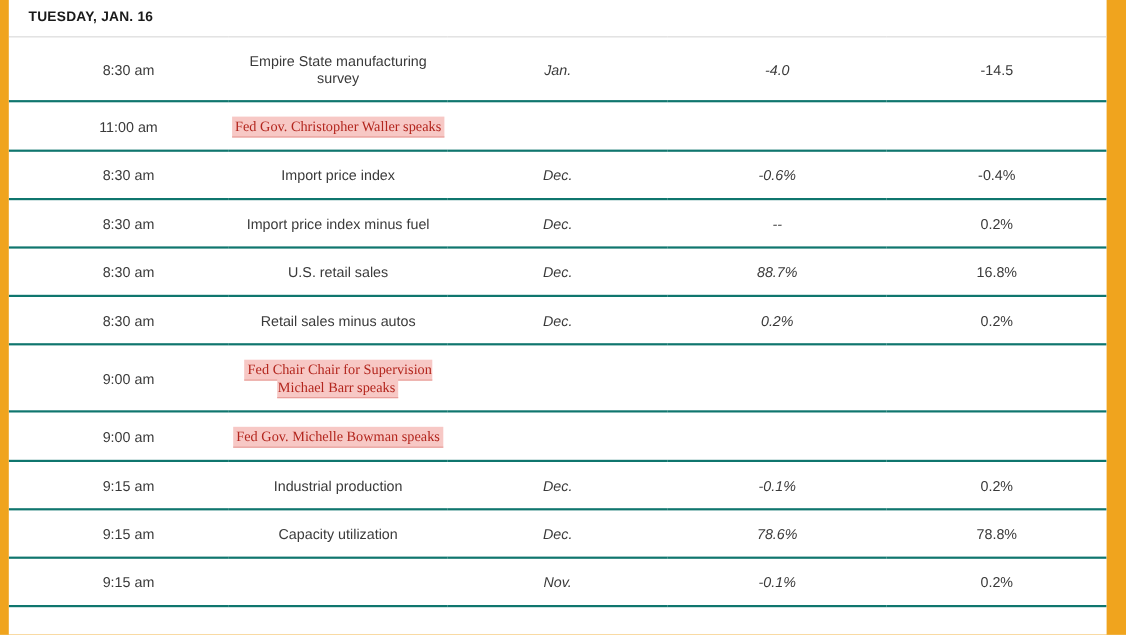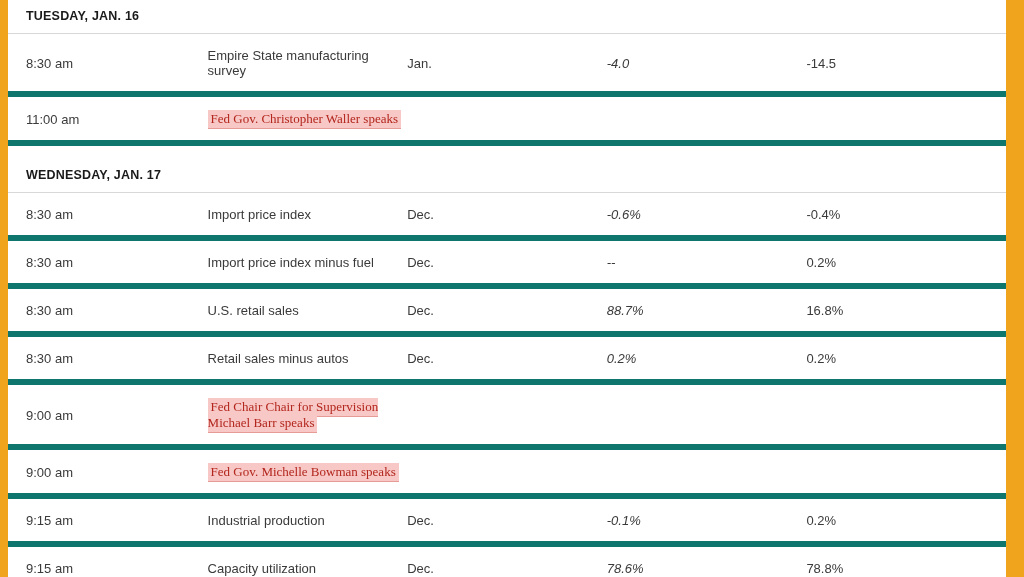--- a/index.html
+++ b/index.html
@@ -41,41 +41,43 @@
     vertical-align: bottom;
   }
   .day-label {
     font-size: 12.5px;
     font-weight: bold;
     letter-spacing: 0.2px;
     color: #1a1a1a;
     text-transform: uppercase;
   }
   table.calendar tr.event-row td {
-    border-bottom: 6px solid #0f766e;
+    border-bottom: 2px solid #0f766e;
     padding: 14px 0 13px 0;
     font-size: 13px;
     color: #3a3a3a;
     vertical-align: middle;
     height: 13px;
+    text-align: center;
   }
   td.c-time {
     width: 162px;
     padding-left: 18px !important;
     color: #4a4a4a;
     font-size: 12.5px;
   }
   td.c-report {
     width: 450px;
     color: #3a3a3a;
   }
   td.c-period {
     width: 120px;
     color: #3a3a3a;
     font-size: 12.5px;
+    font-style: italic;
   }
   td.c-actual {
     width: 140px;
     color: #3a3a3a;
     font-size: 12.5px;
     font-style: italic;
   }
   td.c-prev {
     width: 126px;
     color: #3a3a3a;
@@ -123,25 +125,20 @@
         <tr class="event-row">
           <td class="c-time">11:00 am</td>
           <td class="c-report">
             <span class="hl-red">Fed Gov. Christopher Waller speaks</span>
           </td>
           <td class="c-period"></td>
           <td class="c-actual"></td>
           <td class="c-prev"></td>
         </tr>
 
-        <tr class="day-header">
-          <td colspan="5" style="padding-top:19px;">
-            <span class="day-label">WEDNESDAY, JAN. 17</span>
-          </td>
-        </tr>
 
         <tr class="event-row">
           <td class="c-time">8:30 am</td>
           <td class="c-report">
             <span>Import price index</span>
           </td>
           <td class="c-period">Dec.</td>
           <td class="c-actual">-0.6%</td>
           <td class="c-prev">-0.4%</td>
         </tr>

